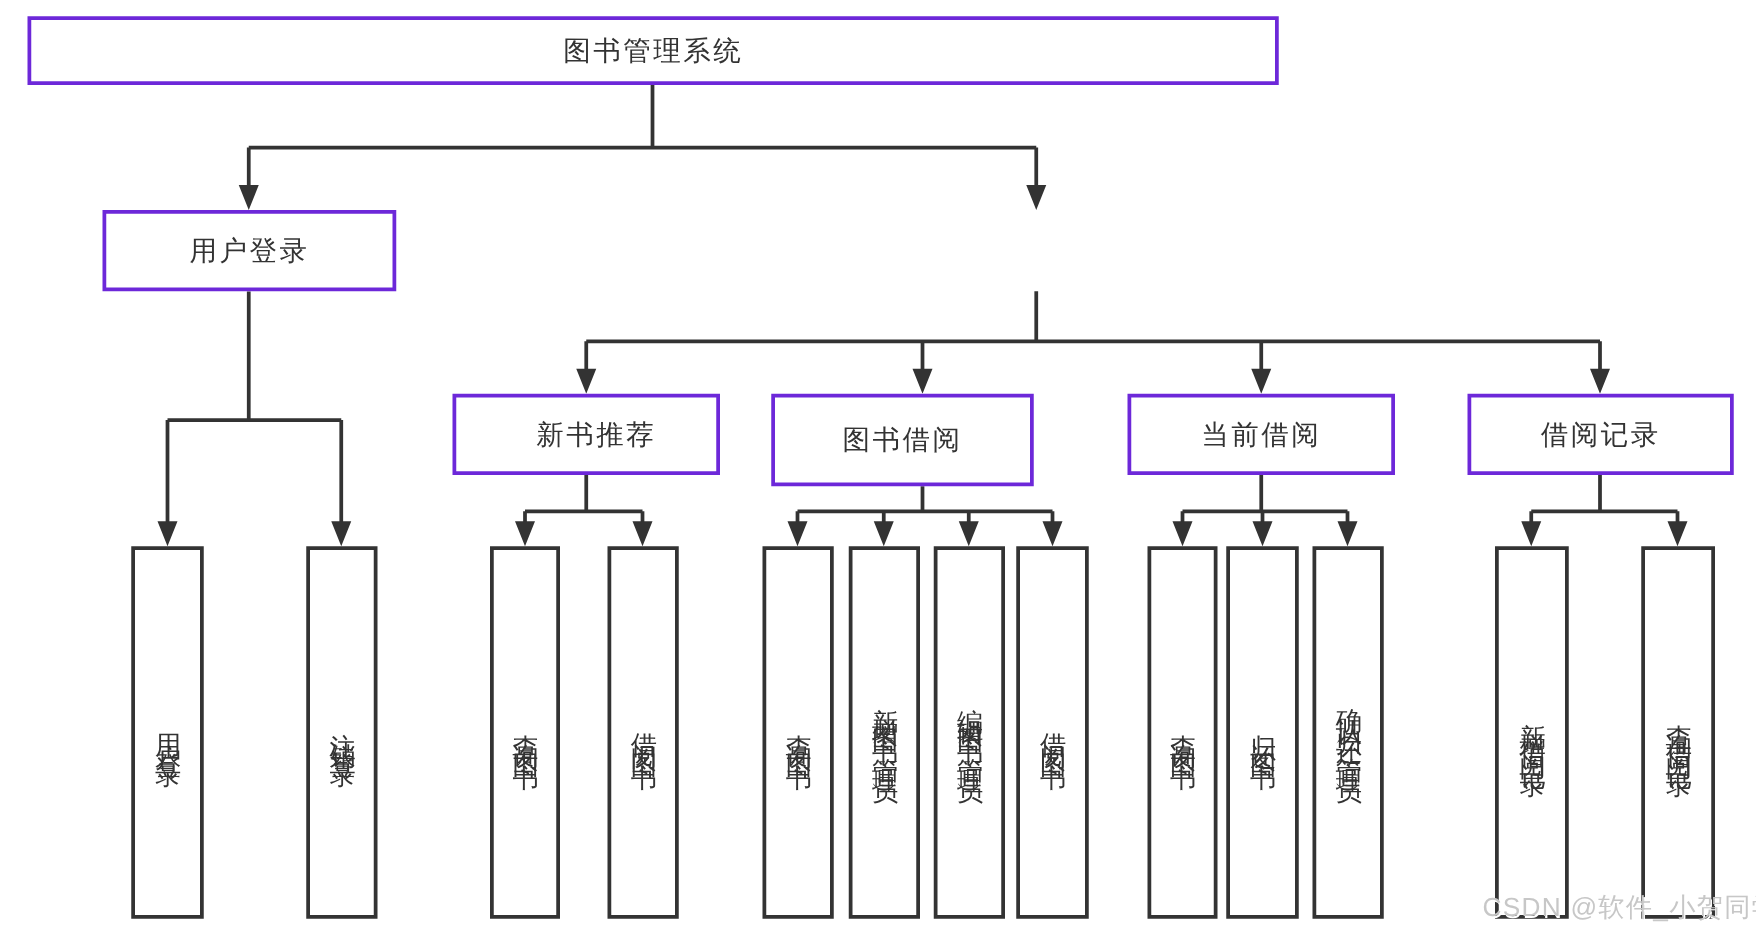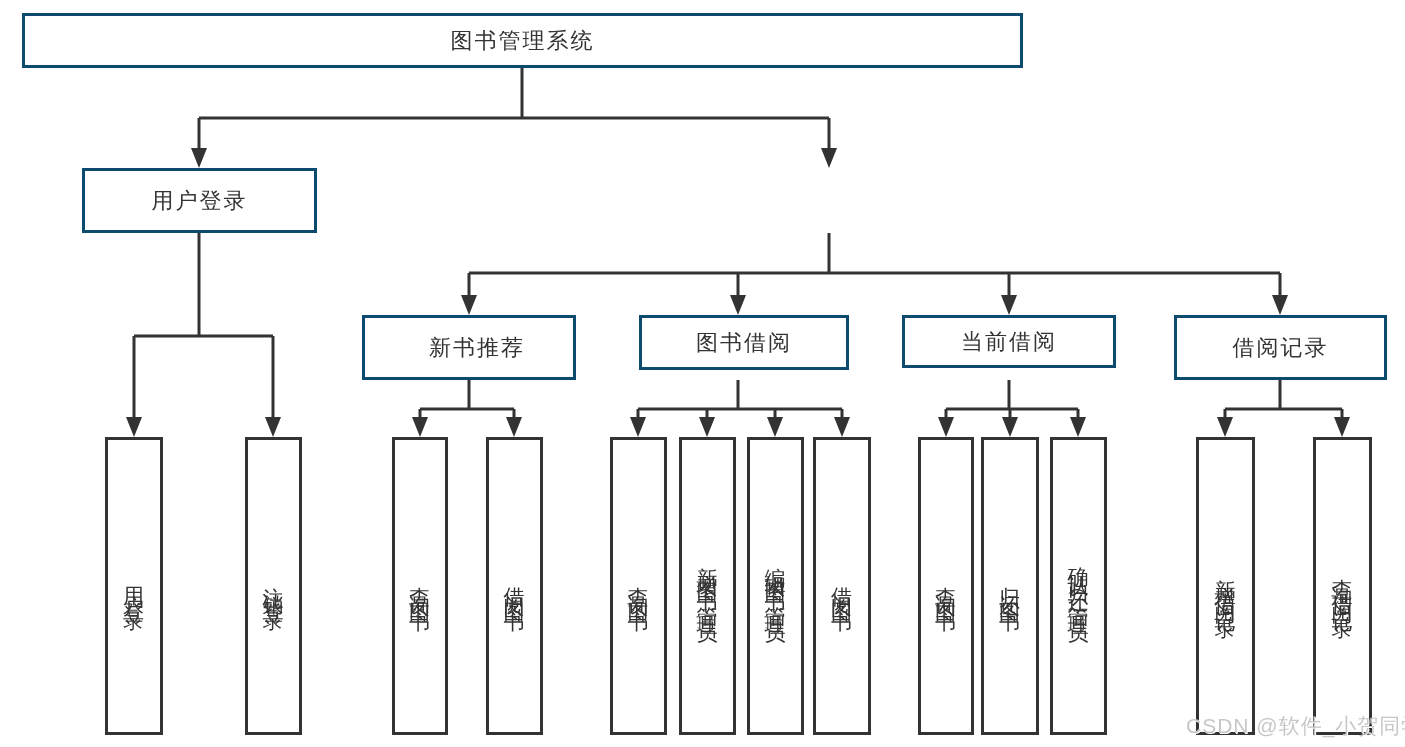--- a/index.html
+++ b/index.html
@@ -13,21 +13,21 @@
   }
   #connectors {
     position: absolute;
     left: 0; top: 0;
     width: 1405px; height: 747px;
     pointer-events: none;
   }
   .hnode {
     position: absolute;
     box-sizing: border-box;
-    border: 3px solid #0c4a6e;
+    border: 3px solid #6d28d9;
     background: #ffffff;
     display: flex;
     align-items: center;
     justify-content: center;
     color: #333333;
     font-size: 22px;
     letter-spacing: 2px;
     white-space: nowrap;
   }
   .vnode {
@@ -127,24 +127,24 @@
     <span>图书管理系统</span>
   </div>
 
   <div class="hnode" style="left:82px; top:168px; width:235px; height:65px;">
     <span>用户登录</span>
   </div>
 
   <div class="hnode" style="left:362px; top:315px; width:214px; height:65px;padding-left:16px;">
     <span>新书推荐</span>
   </div>
-  <div class="hnode" style="left:639px; top:315px; width:210px; height:55px;">
+  <div class="hnode" style="left:617px; top:315px; width:210px; height:74px;">
     <span>图书借阅</span>
   </div>
-  <div class="hnode" style="left:902px; top:315px; width:214px; height:53px;">
+  <div class="hnode" style="left:902px; top:315px; width:214px; height:65px;">
     <span>当前借阅</span>
   </div>
   <div class="hnode" style="left:1174px; top:315px; width:213px; height:65px;">
     <span>借阅记录</span>
   </div>
 
   <div class="vnode" style="left:105px; width:58px;">
     <span class="vtext">用户登录</span>
   </div>
   <div class="vnode" style="left:245px; width:57px;">

